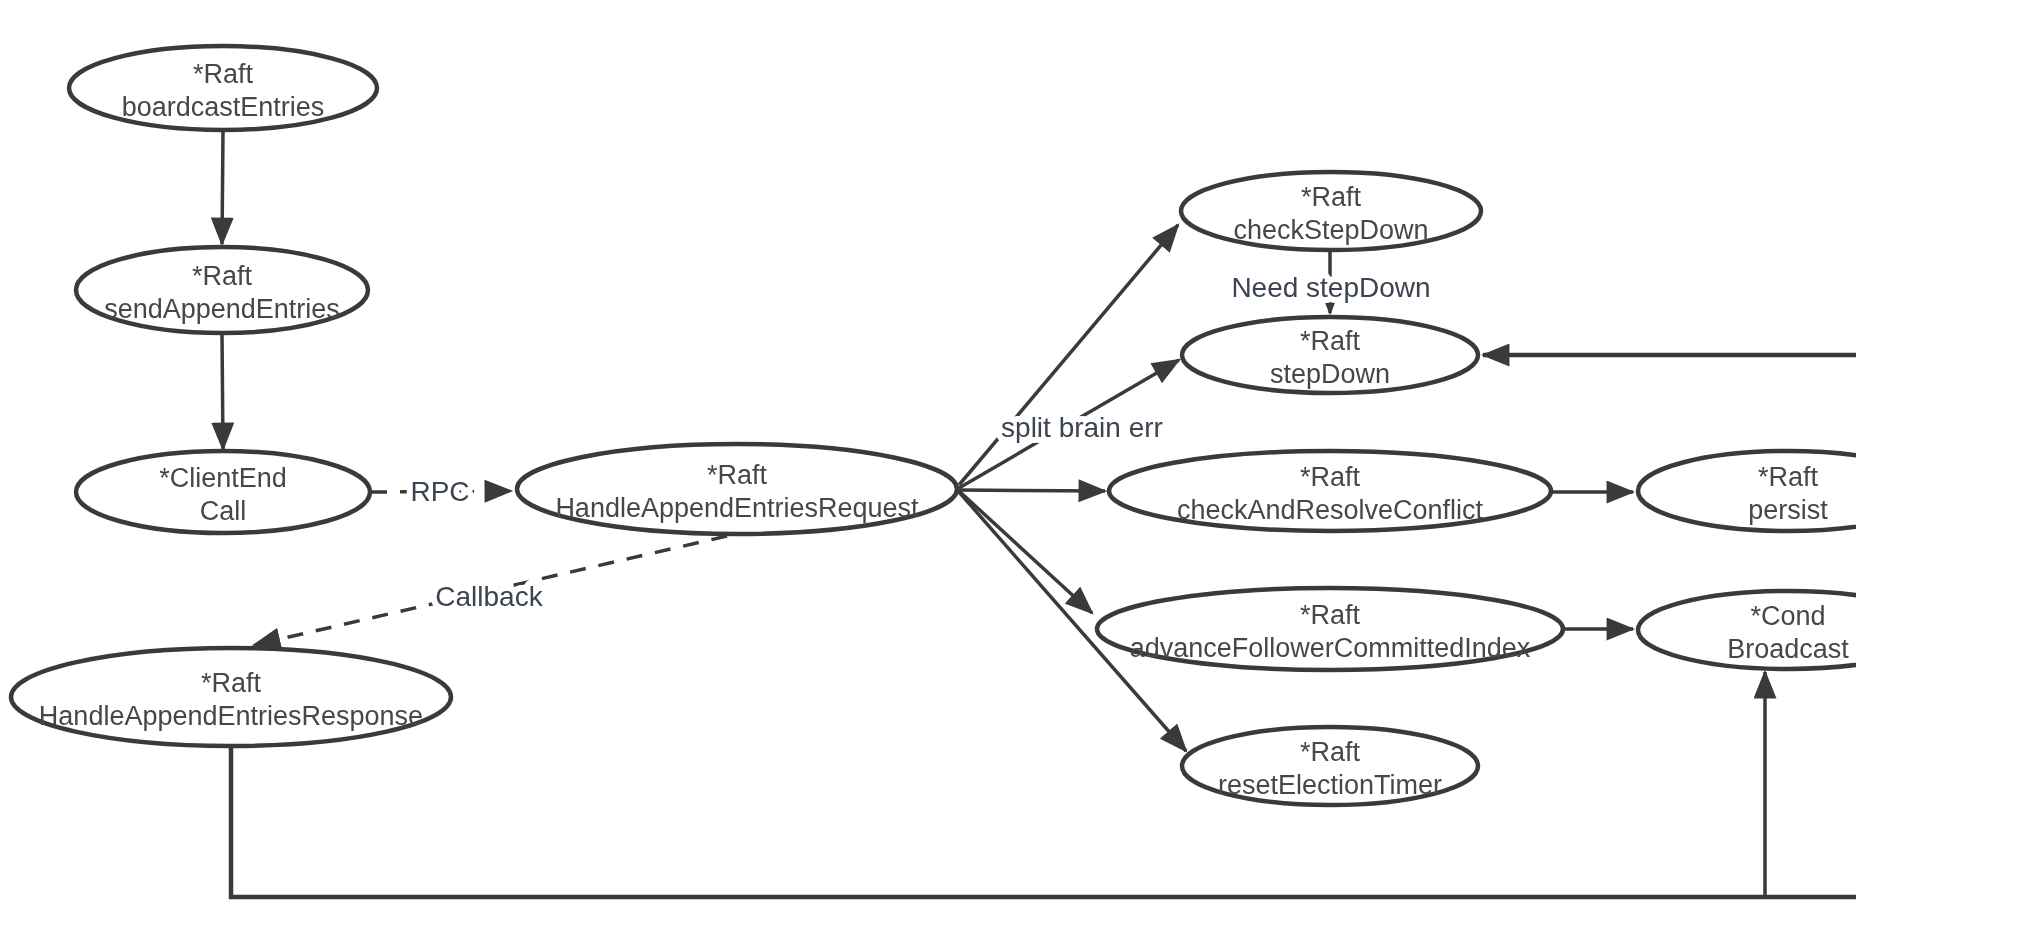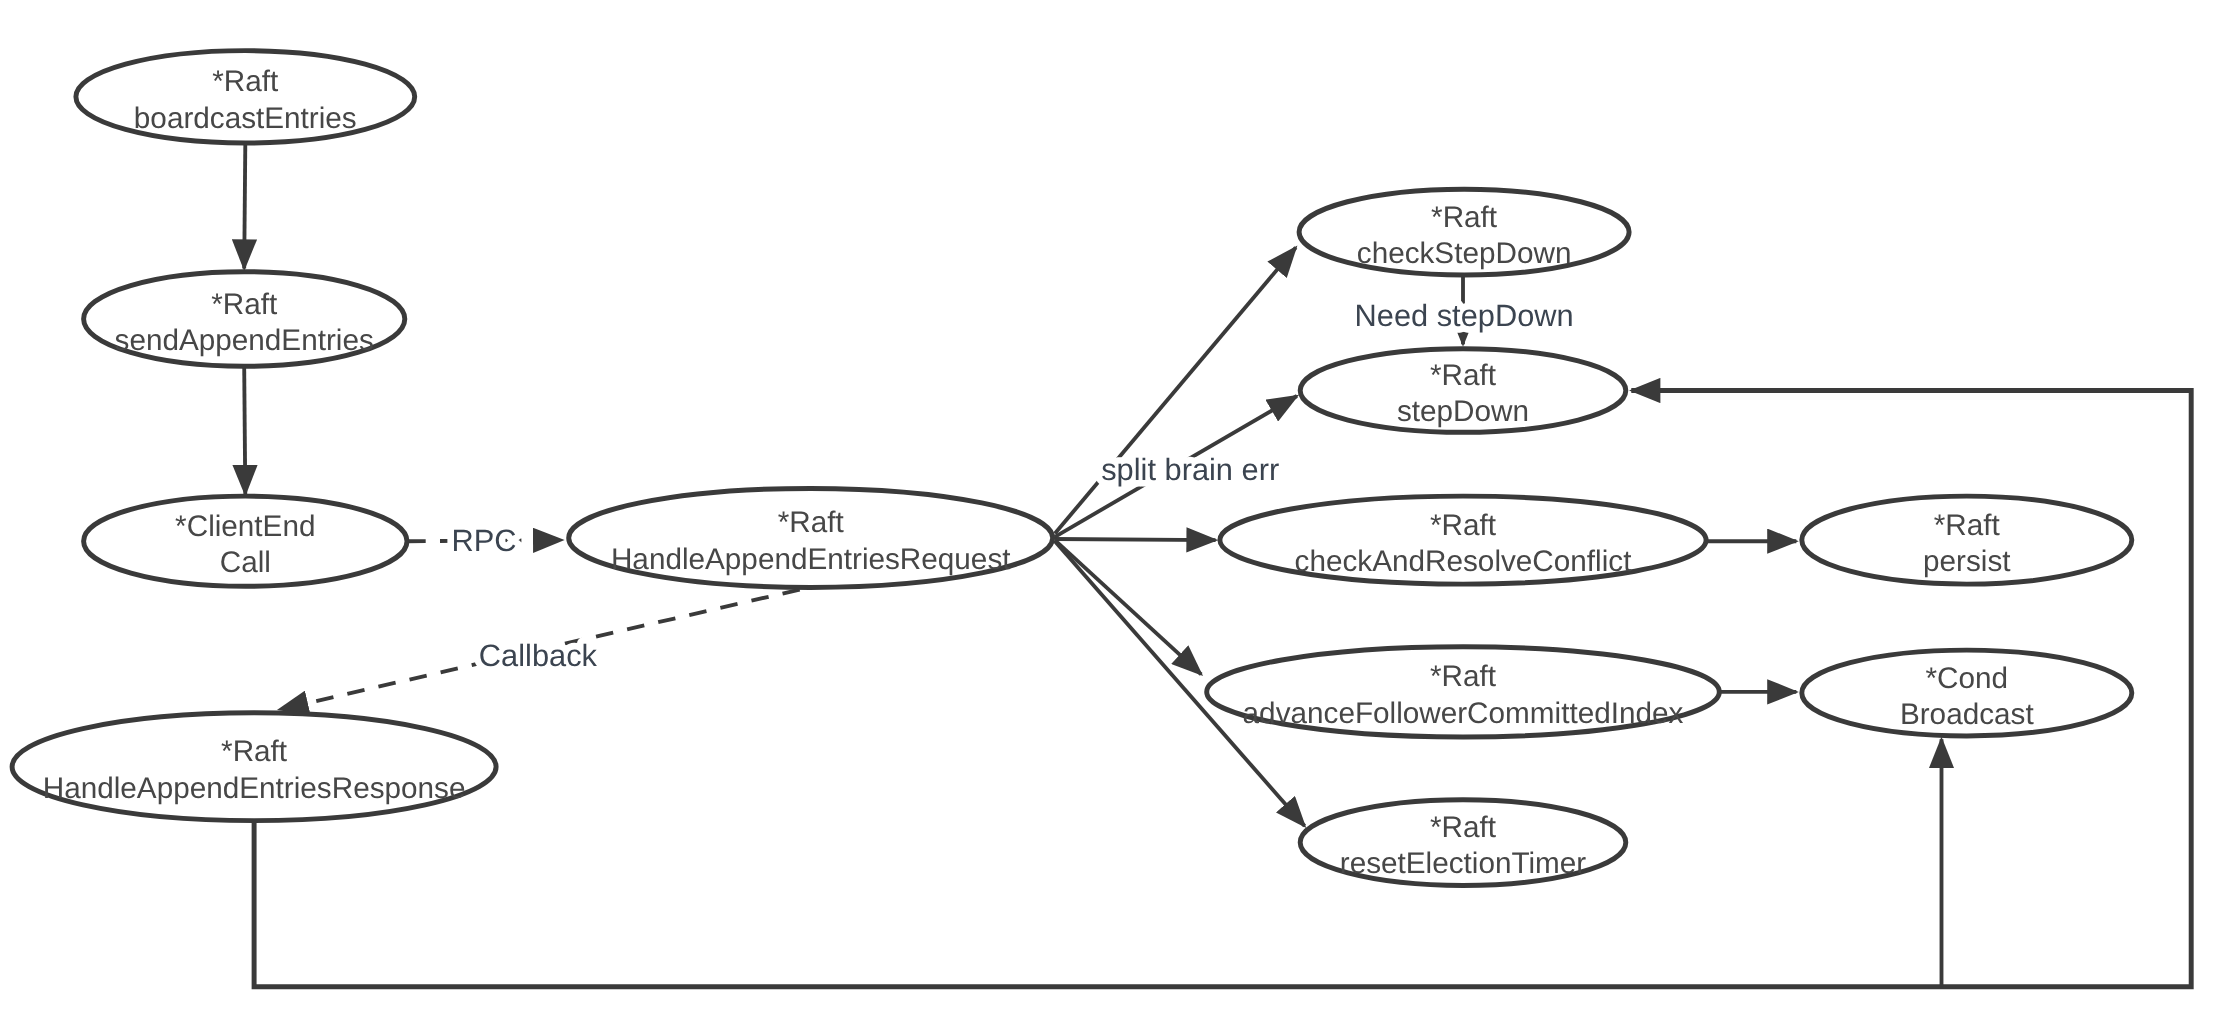--- a/index.html
+++ b/index.html
@@ -3,23 +3,23 @@
 <meta charset="utf-8">
 <title>Flow Diagram</title>
 <style>
   html, body {
     margin: 0;
     padding: 0;
     background: #ffffff;
   }
   .diagram-wrap {
     position: relative;
-    width: 2020px;
+    width: 1856px;
     height: 937px;
-    background: #ef4444;
+    background: #86efac;
     overflow: hidden;
     font-family: "Liberation Sans", "DejaVu Sans", sans-serif;
     text-align: right;
   }
   svg#diagram {
     position: absolute;
     left: 0;
     top: 0;
     display: block;
   }

